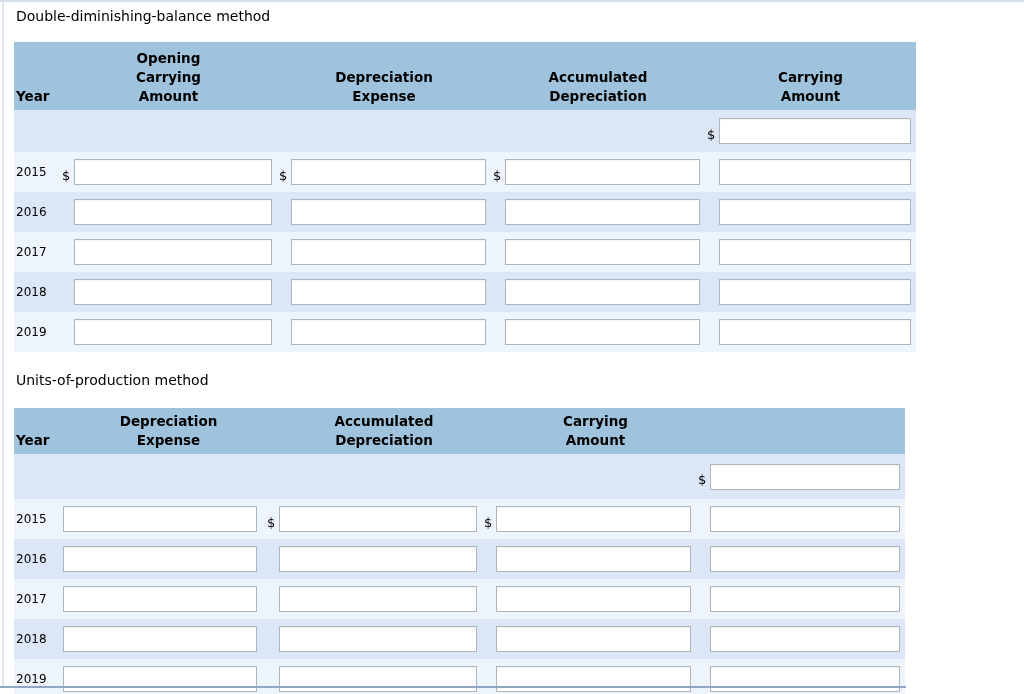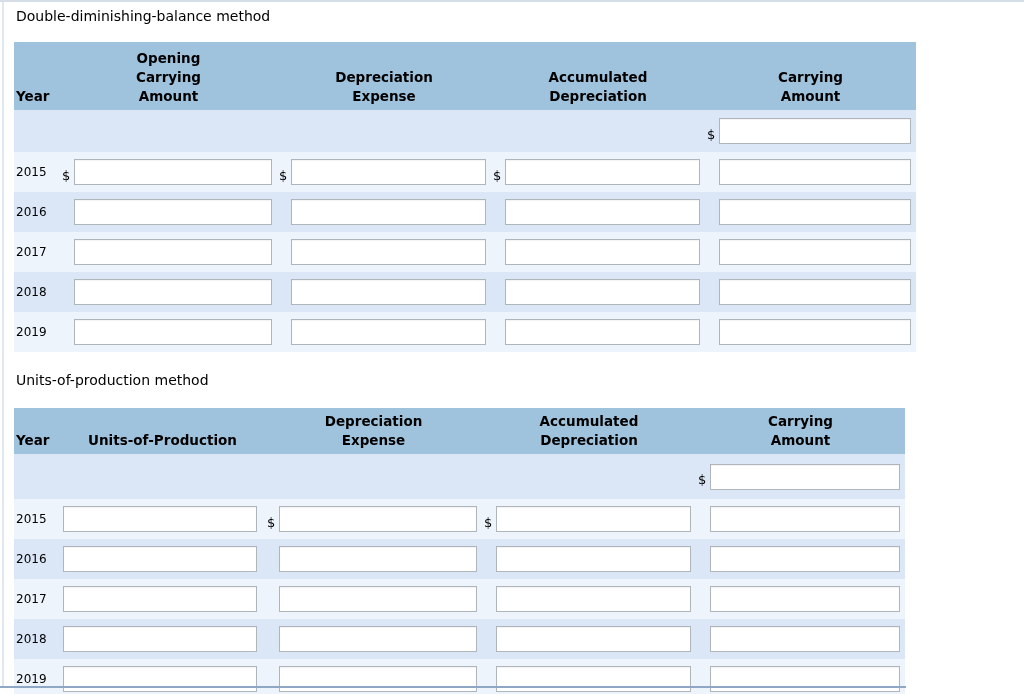--- a/index.html
+++ b/index.html
@@ -196,21 +196,20 @@
       <input class="f" value="" style="">
     </div>
   </div>
 </div>
 
 <div id="title2" class="sec-title">Units-of-production method</div>
 
 <div class="tbl t2">
   <div class="thead">
     <div class="th col-year">Year</div>
-    <div class="th c1">Units-of-Production</div>
     <div class="th c2">Depreciation
 Expense</div>
     <div class="th c3">Accumulated
 Depreciation</div>
     <div class="th c4">Carrying
 Amount</div>
   </div>
 
   <div class="row dark r-open">
     <div class="cell col-year"></div>

